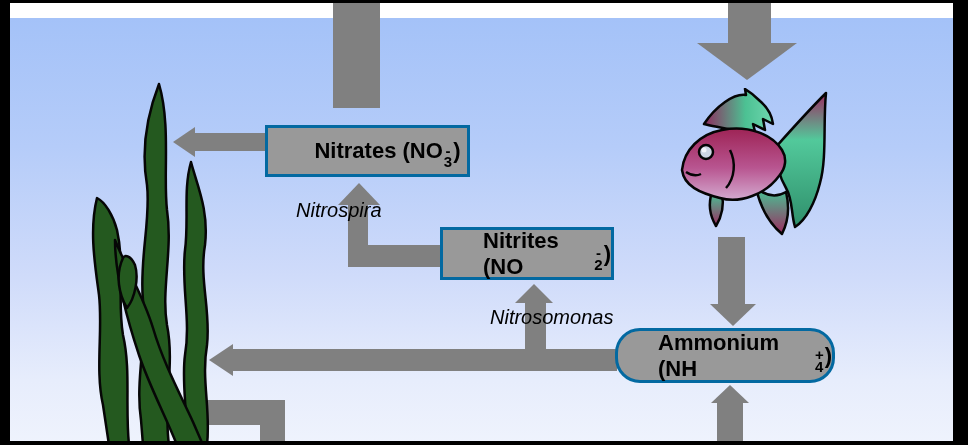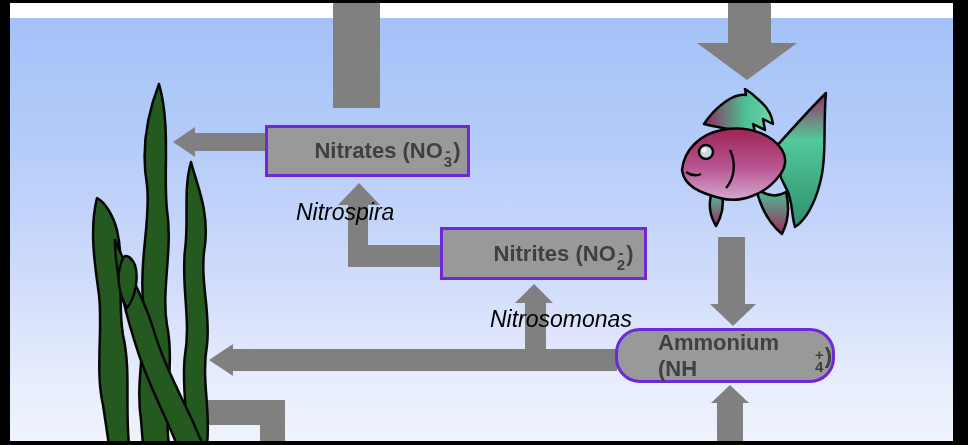--- a/index.html
+++ b/index.html
@@ -14,29 +14,29 @@
   
   .frame{position:absolute;background:#000;z-index:6;}
   .frame.top{left:0;top:0;width:968px;height:3px;}
   .frame.bottom{left:0;top:441px;width:968px;height:4px;}
   .frame.left{left:0;top:0;width:10px;height:445px;}
   .frame.right{left:953px;top:0;width:15px;height:445px;}
   
   .bar{position:absolute;background:#808080;z-index:2;}
   .tri{position:absolute;width:0;height:0;z-index:2;}
   
-  .nbox{position:absolute;background:#999999;border:3px solid #6d28d9;z-index:3;
+  .nbox{position:absolute;background:#999999;border:3px solid #0369a1;z-index:3;
     display:flex;align-items:center;justify-content:center;
-    font-weight:bold;font-size:22px;color:#404040;letter-spacing:0px;box-sizing:border-box;padding-left:40px;}
+    font-weight:bold;font-size:22px;color:#000000;letter-spacing:0px;box-sizing:border-box;padding-left:40px;}
   .formula-stack{display:inline-flex;flex-direction:column;align-items:center;
     line-height:0.75;transform:translateY(5px);margin:0 1px;}
   .formula-stack .sup{font-size:15px;font-weight:bold;}
   .formula-stack .sub{font-size:15px;font-weight:bold;}
   
-  .bact{position:absolute;z-index:3;font-style:italic;font-size:23px;color:#000;white-space:nowrap;}
+  .bact{position:absolute;z-index:3;font-style:italic;font-size:20px;color:#000;white-space:nowrap;}
   
   .art{position:absolute;z-index:2;}
 </style>
 </head>
 <body>
 
 <div id="stage">
 
   <div class="sky"></div>
   <div class="water"></div>
@@ -115,21 +115,21 @@
 
   <div class="nbox" style="left:265px;top:125px;width:205px;height:52px;">
     <span>Nitrates (NO</span>
       <span class="formula-stack">
         <span class="sup">-</span>
         <span class="sub">3</span>
       </span>
       <span>)</span>
   </div>
 
-  <div class="nbox" style="left:440px;top:227px;width:207px;height:53px;">
+  <div class="nbox" style="left:440px;top:227px;width:174px;height:53px;">
     <span>Nitrites (NO</span>
       <span class="formula-stack">
         <span class="sup">-</span>
         <span class="sub">2</span>
       </span>
       <span>)</span>
   </div>
 
   <div class="nbox" style="left:615px;top:328px;width:220px;height:55px;border-radius:25px;">
     <span>Ammonium (NH</span>

